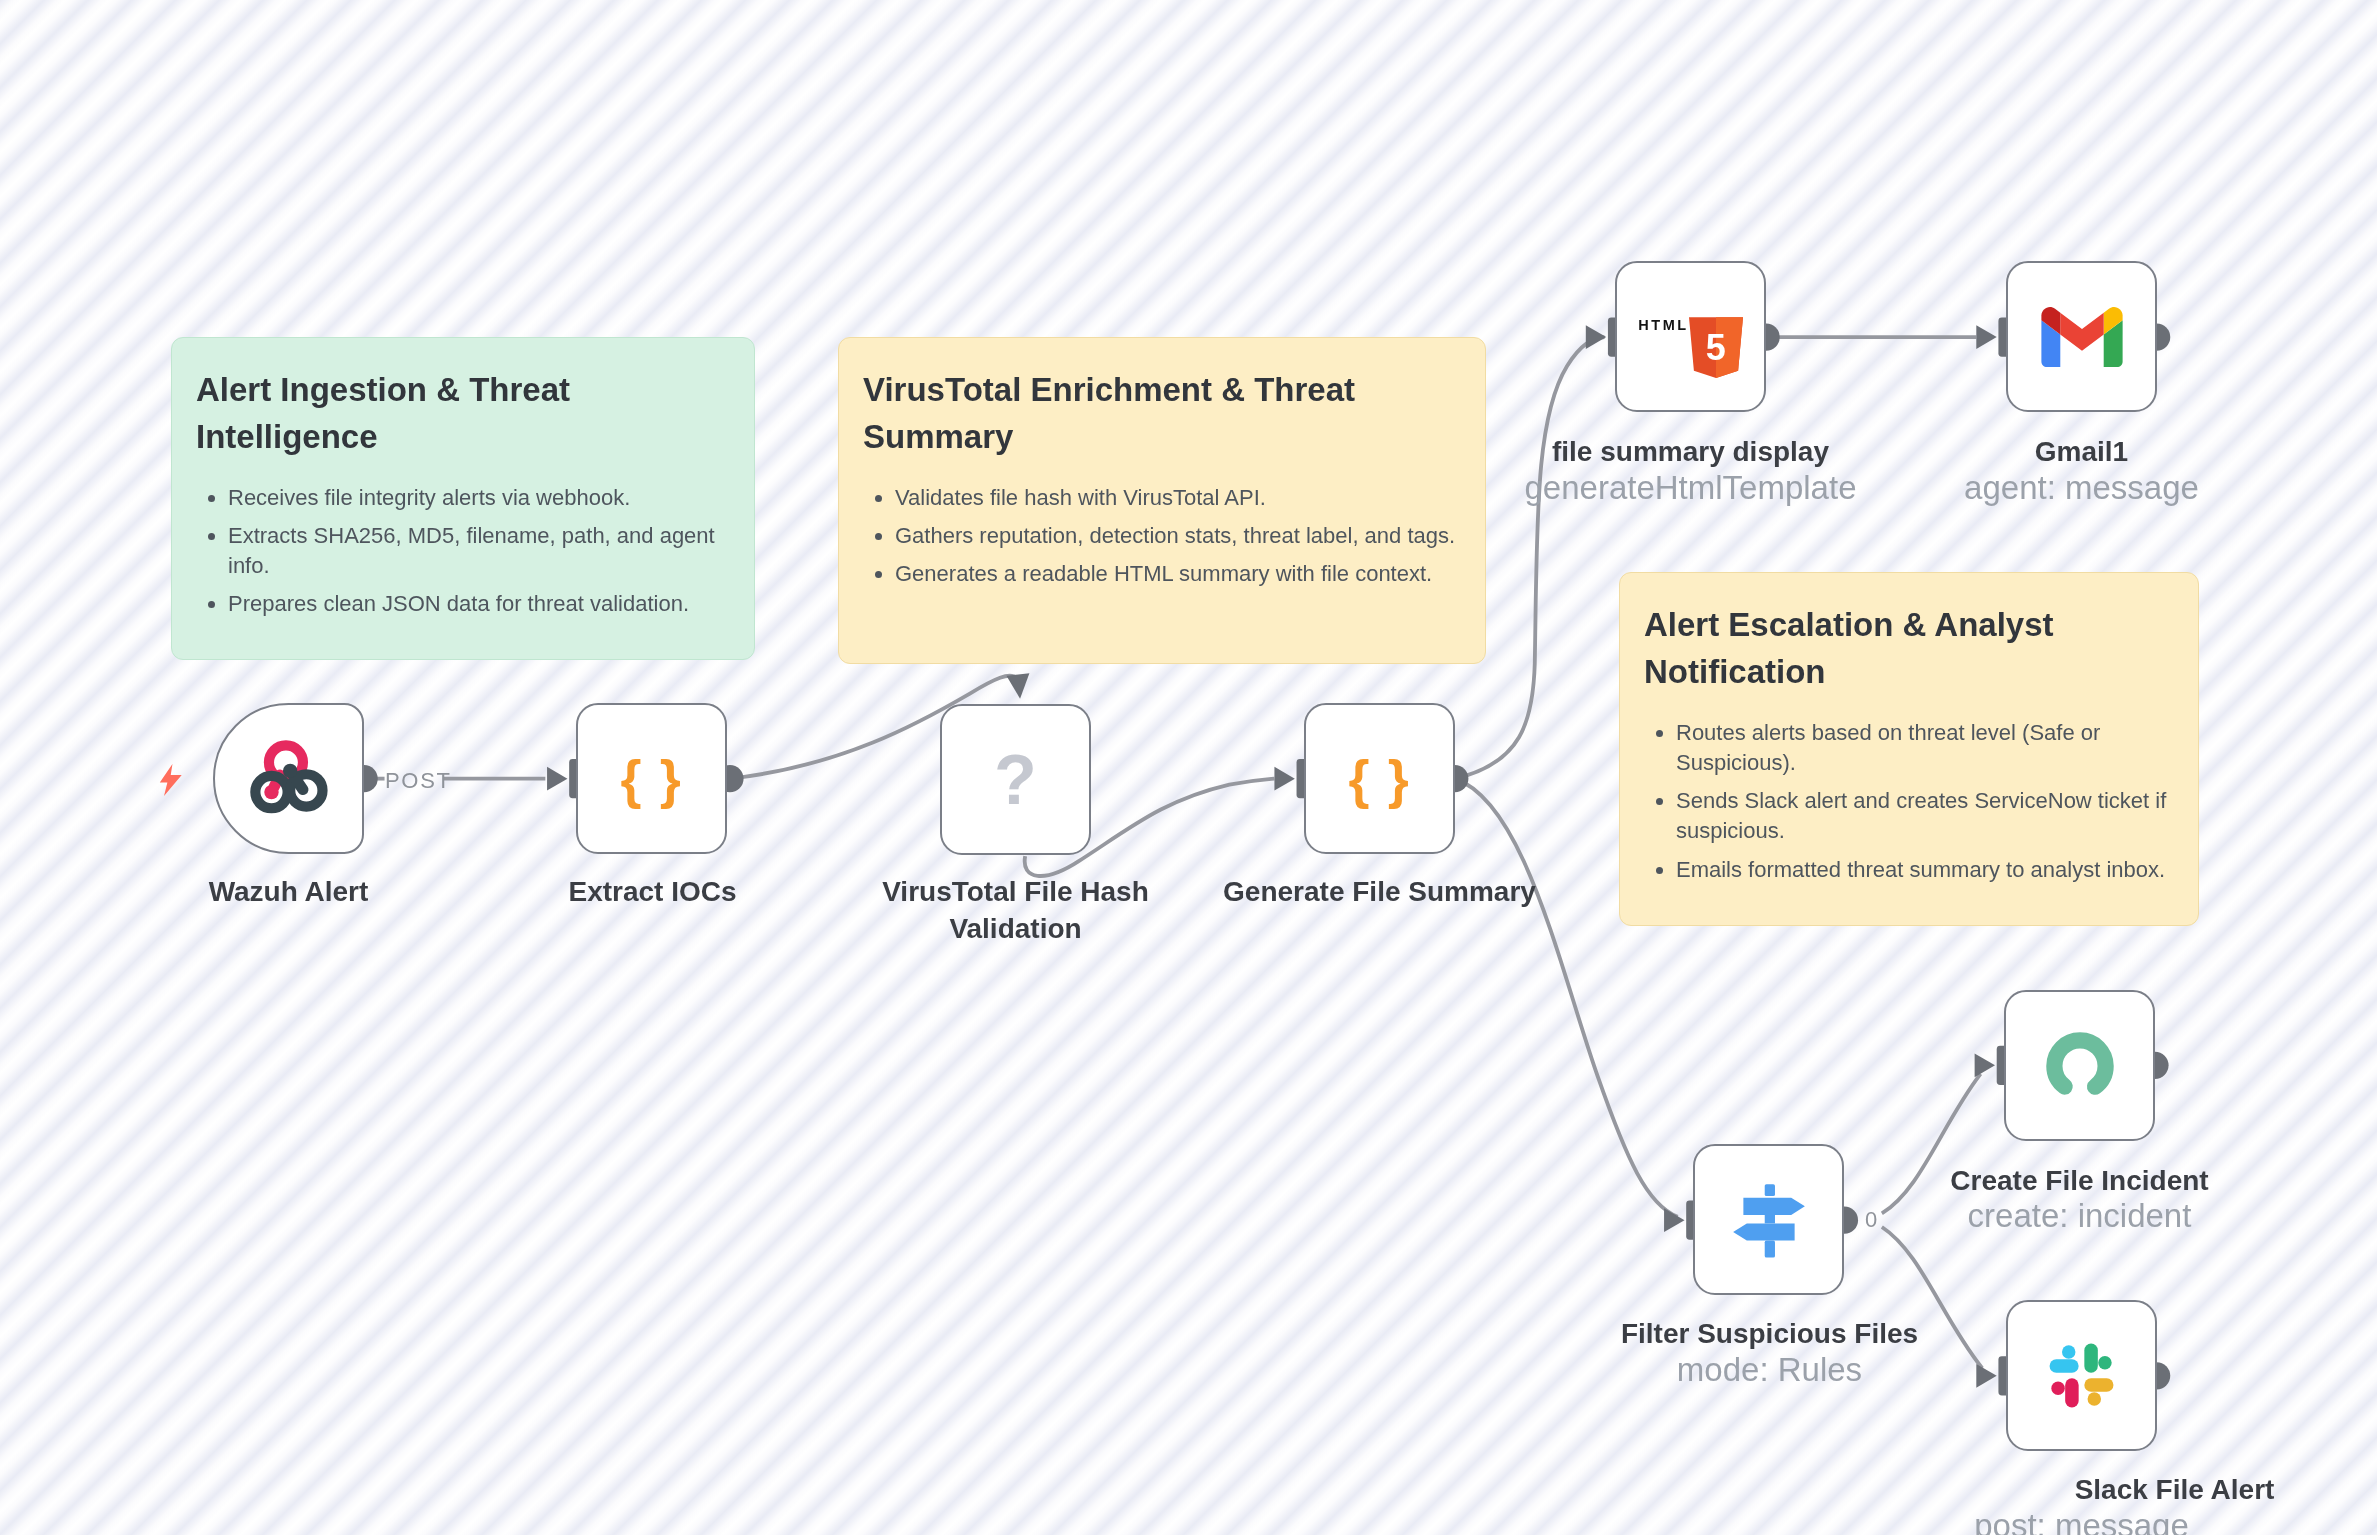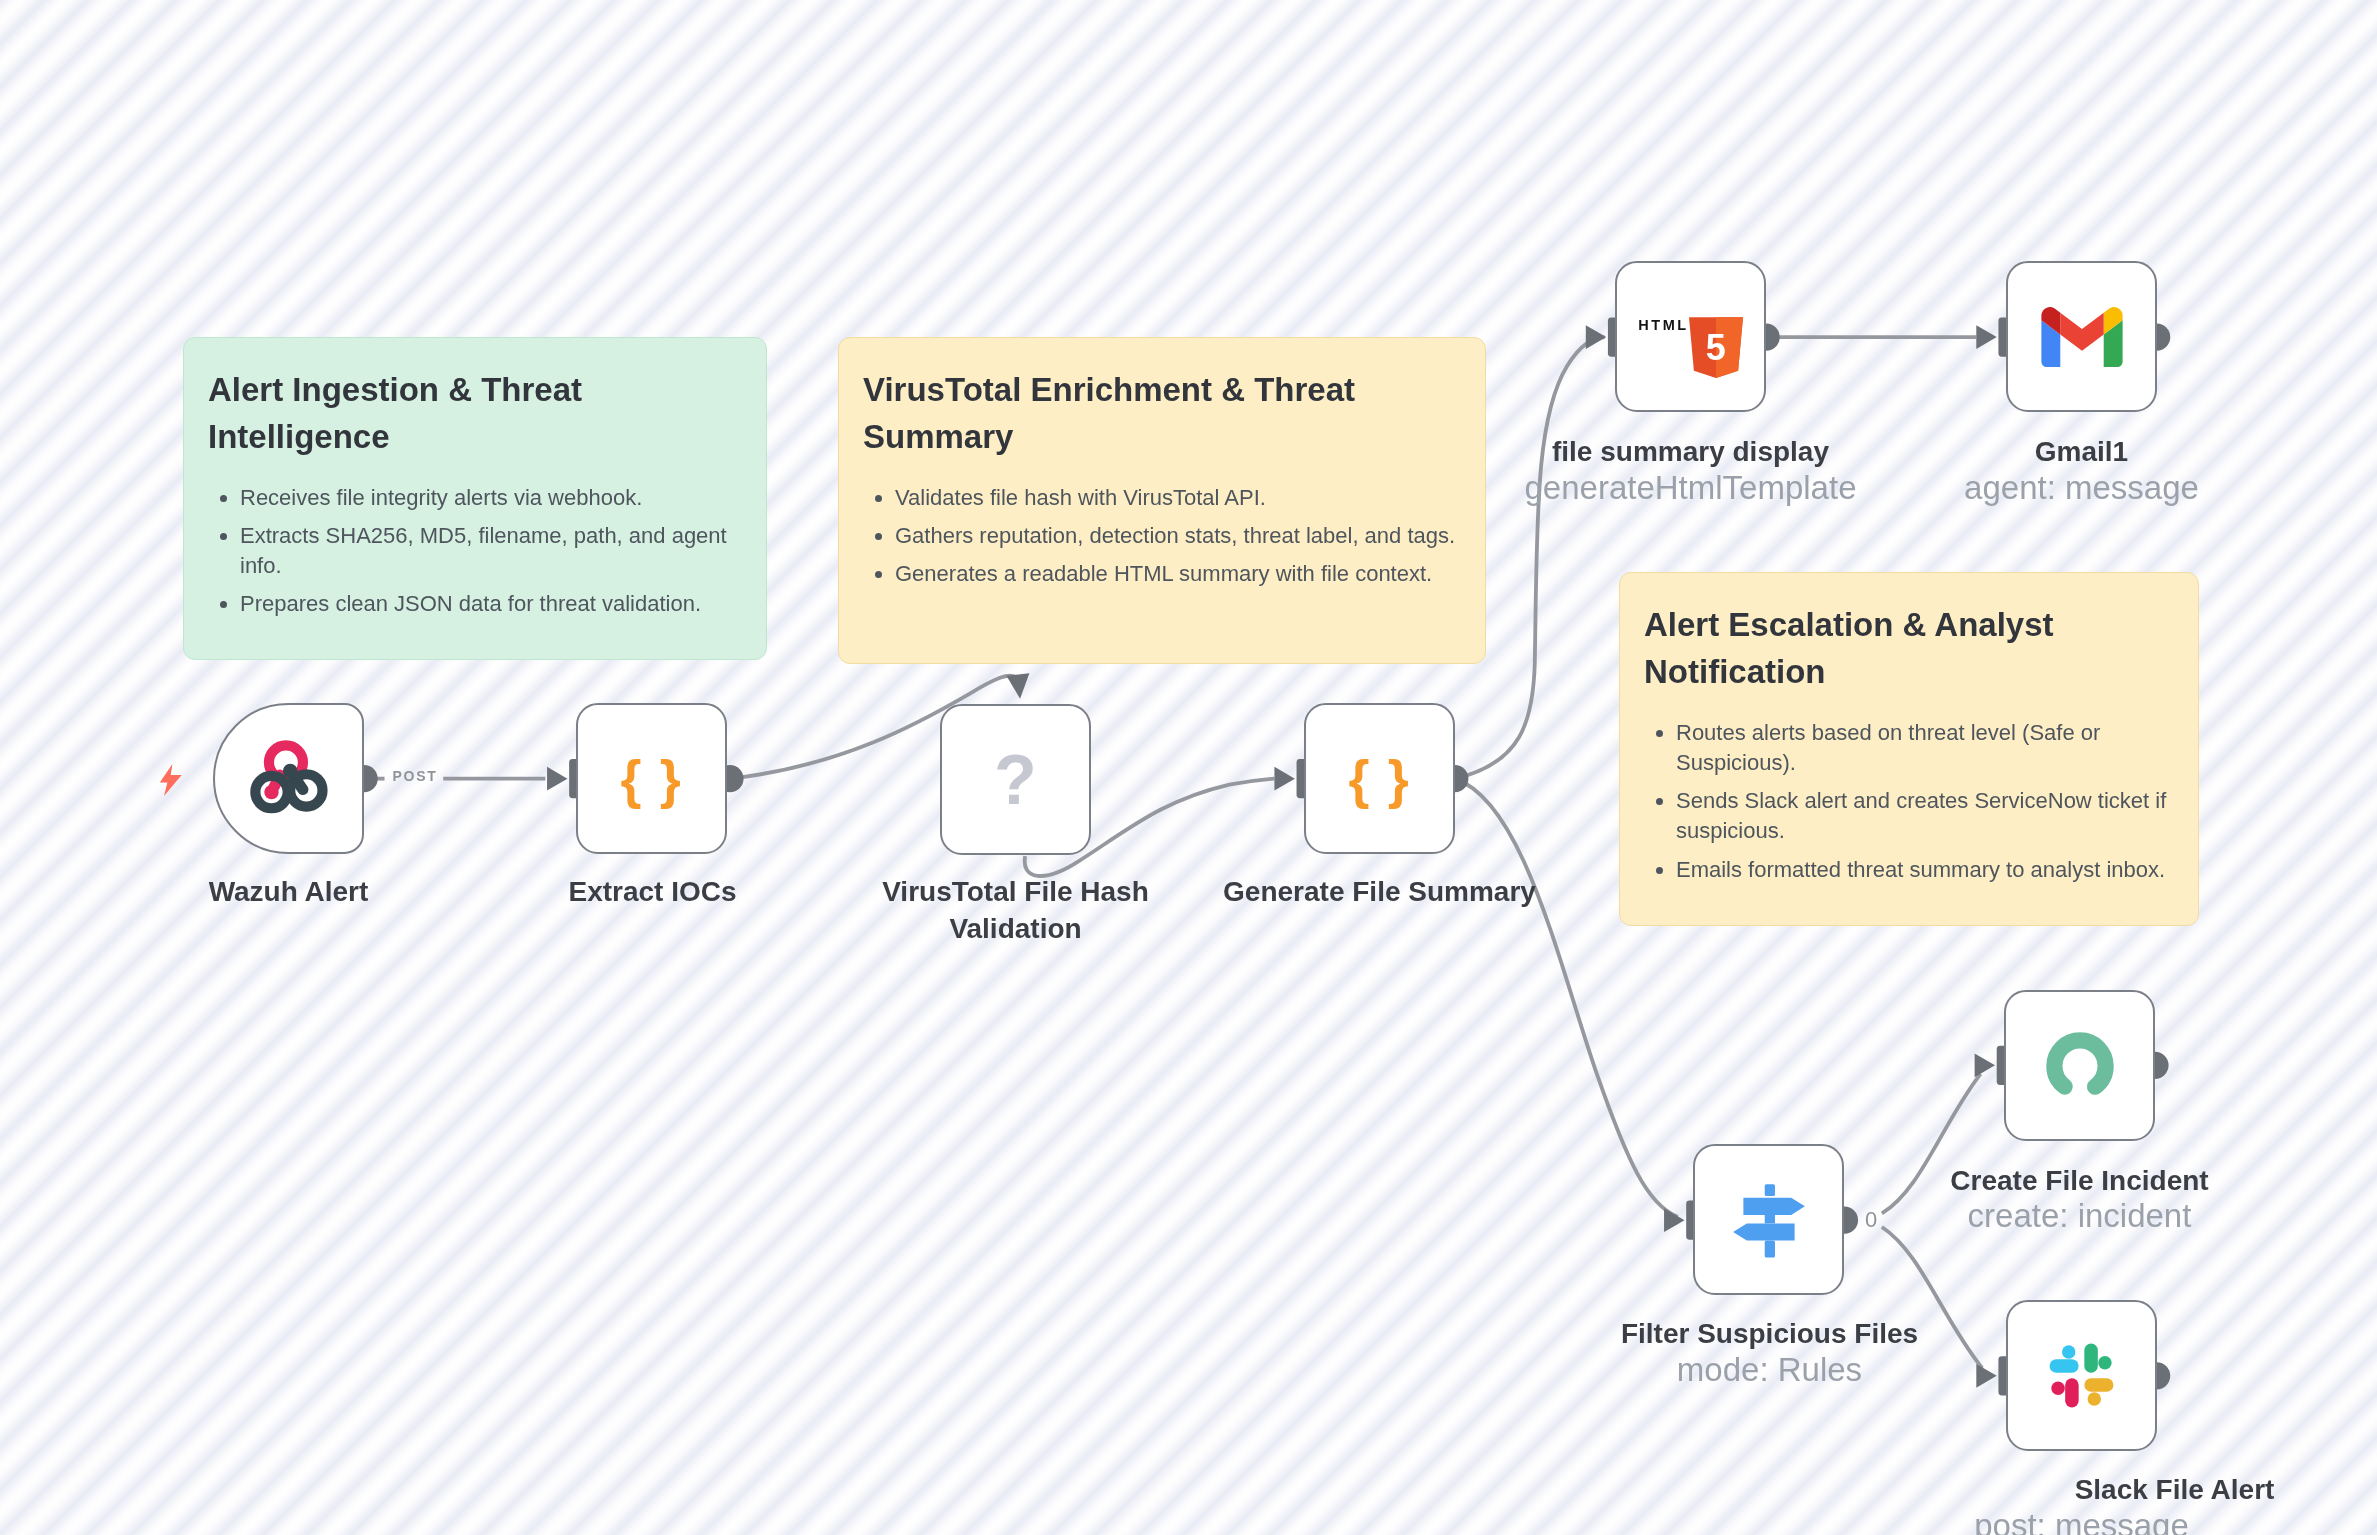--- a/index.html
+++ b/index.html
@@ -32,41 +32,41 @@
   .sticky{
     position:absolute;box-sizing:border-box;border-radius:12px;
     padding:29px 24px;z-index:1;
   }
   .sticky--green{background:#d6f1e2;border:1.7px solid #c0e6d0;}
   .sticky--yellow{background:#fdeec5;border:1.7px solid #f1dca3;}
   .sticky-title{font-size:33px;font-weight:700;color:#32363c;line-height:1.42;margin-bottom:22px;}
   .sticky-list{margin:0;padding-left:32px;}
   .sticky-list li{font-size:22px;color:#4e555d;line-height:1.38;margin-bottom:7.7px;}
   .wire-label{
-    position:absolute;z-index:3;color:#8f939a;font-weight:700;
-    font-size:14px;letter-spacing:1.7px;text-align:center;
+    position:absolute;z-index:3;color:#8f939a;font-weight:400;
+    font-size:22px;letter-spacing:1.7px;text-align:center;
   }
   .wire-label--idx{font-size:22px;letter-spacing:0;font-weight:400;}
   .bolt{position:absolute;z-index:3;}
   .code-glyph{font-size:54px;font-weight:700;color:#f79a2a;letter-spacing:1.7px;}
   .unknown-glyph{font-size:70px;font-weight:700;color:#c5c8d0;}
   .html5-icon{display:flex;flex-direction:row;align-items:flex-start;margin-top:25px;}
   .html5-word{font-size:14.5px;font-weight:700;letter-spacing:2.6px;color:#141414;margin-bottom:1.7px;}
   .html5-shield{position:relative;}
   .html5-five{
     position:absolute;left:0;top:10.2px;width:54px;text-align:center;
     font-size:36px;font-weight:700;color:#ffffff;
   }
 </style>
 </head>
 <body>
 
 <div class="canvas">
 
-  <div class="sticky sticky--green" style="left:183px;top:337px;width:584px;height:323px">
+  <div class="sticky sticky--green" style="left:171px;top:337px;width:584px;height:323px">
     <div class="sticky-title">Alert Ingestion &amp; Threat Intelligence</div>
     <ul class="sticky-list">
       <li>Receives file integrity alerts via webhook.</li>
       <li>Extracts SHA256, MD5, filename, path, and agent info.</li>
       <li>Prepares clean JSON data for threat validation.</li>
     </ul>
   </div>
 
   <div class="sticky sticky--yellow" style="left:1619px;top:572px;width:580px;height:354px">
     <div class="sticky-title">Alert Escalation &amp; Analyst Notification</div>

